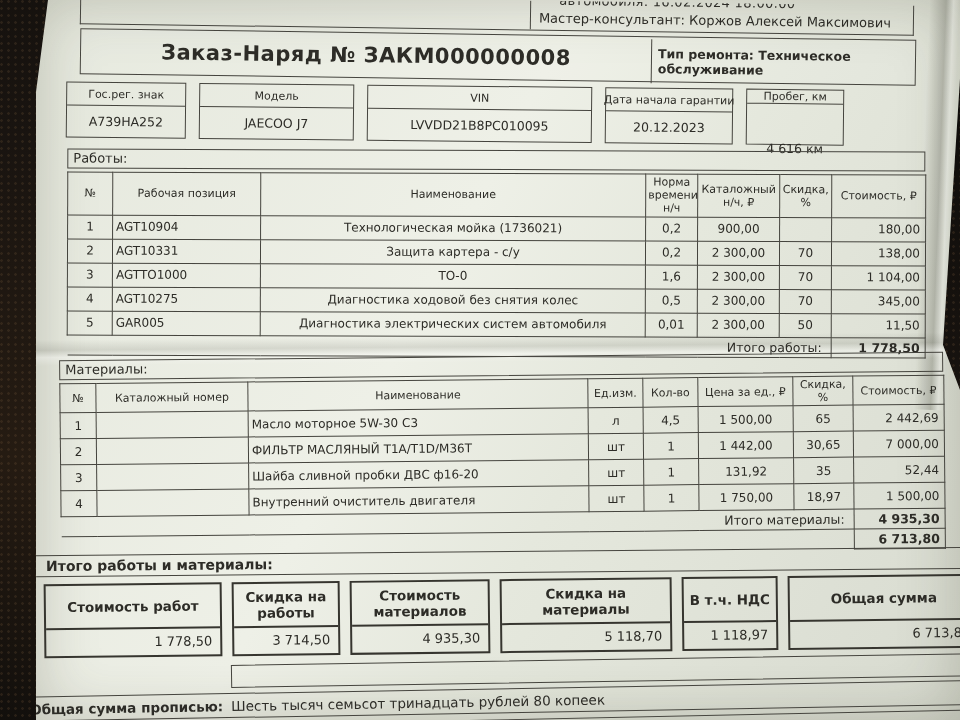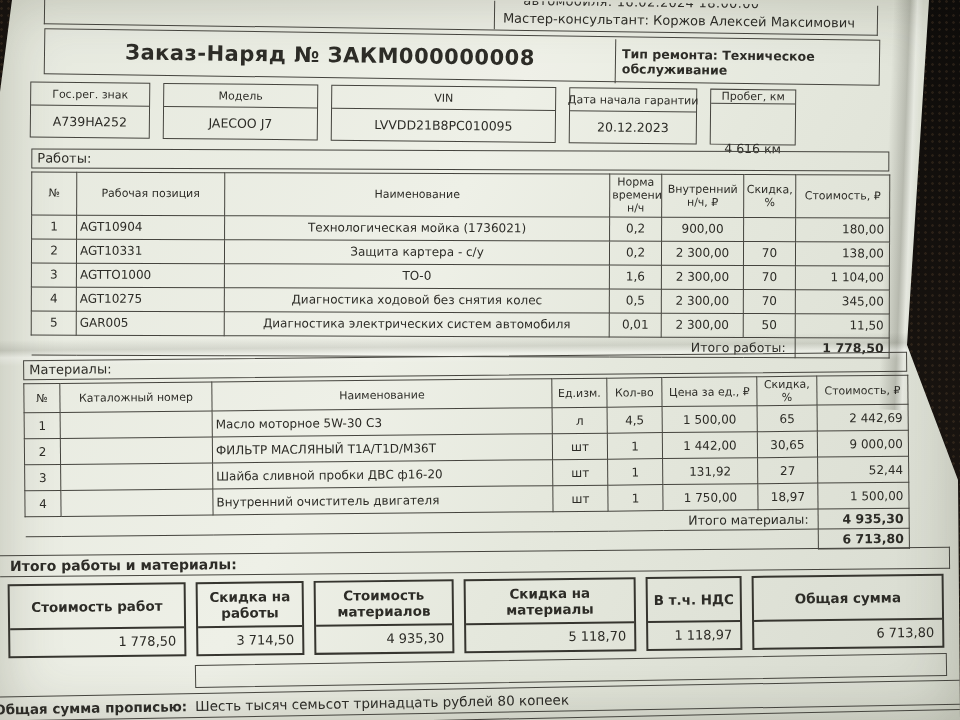--- a/index.html
+++ b/index.html
@@ -19,20 +19,21 @@
       radial-gradient(circle at 1.5px 1.5px, rgba(120,90,60,0.22) 1px, transparent 1.6px) 0 0/7px 7px,
       linear-gradient(200deg,#0e0c0a 0%,#191410 45%,#251b12 75%,#120f0c 100%);
     position:relative;
   }
   .paper{
     position:absolute; inset:0;
     background:
       linear-gradient(118deg, var(--paper) 0%, var(--paper-hi) 42%, var(--paper) 60%, var(--paper-lo) 100%);
     clip-path:polygon(12px 0, 929px 0, 907px 345px, 958px 480px, 960px 720px, 0 720px, 0 92px);
     box-shadow:inset 0 0 60px rgba(60,60,40,0.25);
+    margin-left:36px;
   }
   .crease-v{
     position:absolute; left:886px; top:-10px; width:30px; height:420px;
     background:linear-gradient(90deg, transparent, rgba(40,40,30,0.22) 55%, rgba(255,255,255,0.25) 80%, transparent);
     transform:rotate(2.2deg);
   }
   .crease-h{
     position:absolute; left:0; top:336px; width:100%; height:26px;
     background:linear-gradient(180deg, transparent, rgba(40,40,30,0.12) 40%, rgba(255,255,255,0.3) 68%, transparent);
     transform:rotate(-0.5deg);
@@ -51,21 +52,21 @@
   .title-main{flex:1; display:flex; align-items:center; justify-content:center;
     font-size:21px; font-weight:bold; letter-spacing:0.5px;}
   .title-type{width:264px; border-left:1px solid var(--line); display:flex; align-items:center;
     padding:0 6px; font-size:12.5px; font-weight:bold; transform:translateY(2px);}
   
   .sec-vehicle{left:30px; top:86px; width:860px; height:56px; display:flex; gap:13px; transform:rotate(0.6deg);}
   .vfield{border:1px solid var(--line); display:flex; flex-direction:column;}
   .vlabel{height:23px; border-bottom:1px solid var(--line); display:flex; align-items:center;
     justify-content:center; font-size:11px; white-space:nowrap; padding:0 3px;}
   .vvalue{flex:1; display:flex; align-items:center; justify-content:center; font-size:12.5px; white-space:nowrap;}
-  .vw0{width:120px;} .vw1{width:72px;} .vw2{width:155px;} .vw3{width:225px;} .vw4{width:128px;} .vw5{width:86px;gap:37px;}
+  .vw0{width:120px;} .vw1{width:72px;} .vw2{width:155px;} .vw3{width:225px;} .vw4{width:128px;} .vw5{width:98px;gap:37px;}
   
   .strip{border:1px solid var(--line); font-size:13px; padding-left:5px; line-height:18px; height:20px; margin-bottom:3px;}
   
   table{border-collapse:collapse; table-layout:fixed; width:100%;}
   th,td{border:1px solid var(--line); font-weight:normal; overflow:hidden;}
   th{font-size:11px; line-height:1.2; padding:1px 2px; text-align:center;}
   td{font-size:12px; text-align:center; padding:1px 3px; white-space:nowrap;}
   .sec-works{left:31px; top:150px; width:858px; transform:rotate(0.2deg);}
   .sec-works th{height:42px;}
   .sec-works td{height:24px;}
@@ -149,21 +150,21 @@
         <col style="width:82px">
           <col style="width:52px">
           <col style="width:94px">
       </colgroup>
       <thead>
         <tr>
           <th>№</th>
           <th>Рабочая позиция</th>
           <th>Наименование</th>
           <th>Норма времени, н/ч</th>
-          <th>Внутренний н/ч, ₽</th>
+          <th>Каталожный н/ч, ₽</th>
           <th>Скидка, %</th>
           <th>Стоимость, ₽</th>
         </tr>
       </thead>
       <tbody>
         <tr>
           <td>1</td>
           <td class="al">AGT10904</td>
           <td>Технологическая мойка (1736021)</td>
           <td>0,2</td>
@@ -254,30 +255,30 @@
           <td class="ar">2 442,69</td>
         </tr>
         <tr>
           <td>2</td>
           <td></td>
           <td class="al">ФИЛЬТР МАСЛЯНЫЙ T1A/T1D/M36T</td>
           <td>шт</td>
           <td>1</td>
           <td>1 442,00</td>
           <td>30,65</td>
-          <td class="ar">9 000,00</td>
+          <td class="ar">7 000,00</td>
         </tr>
         <tr>
           <td>3</td>
           <td></td>
           <td class="al">Шайба сливной пробки ДВС ф16-20</td>
           <td>шт</td>
           <td>1</td>
           <td>131,92</td>
-          <td>27</td>
+          <td>35</td>
           <td class="ar">52,44</td>
         </tr>
         <tr>
           <td>4</td>
           <td></td>
           <td class="al">Внутренний очиститель двигателя</td>
           <td>шт</td>
           <td>1</td>
           <td>1 750,00</td>
           <td>18,97</td>

